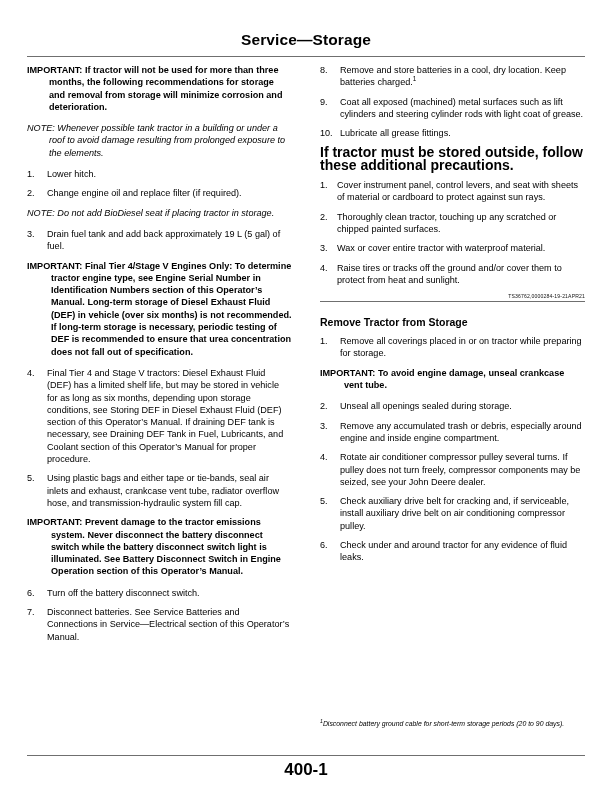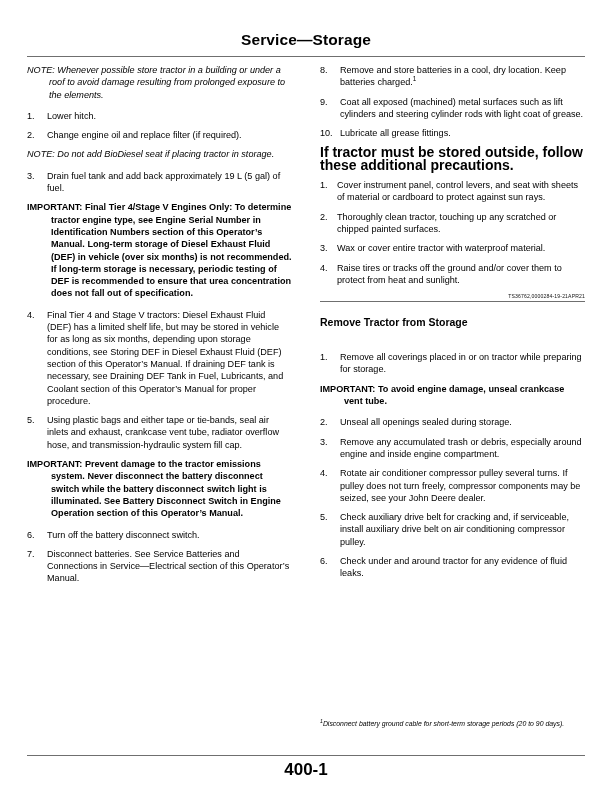--- a/index.html
+++ b/index.html
@@ -57,21 +57,21 @@
   .col-left  { left: 27px; }
   .col-right { left: 320px; }
 
   
   .sect-head {
     font-size: 10.5px;
     font-weight: bold;
     line-height: 13px;
     margin: 0 0 7px 0;
   }
-  .sect-head.tight { margin-bottom: 22px; }
+  .sect-head.tight { margin-bottom: 6px; }
 
   
   .important {
     font-size: 9.1px;
     font-weight: bold;
     line-height: 12.3px;
     margin: 0 0 9px 0;
     padding-left: 22px;
     text-indent: -22px;
   }
@@ -185,22 +185,23 @@
 <div class="page">
 
   <div class="page-header">
     <div class="title">Service—Storage</div>
   </div>
   <div class="header-rule"></div>
 
   <div class="col col-left">
 
 
-
-    <p class="note">NOTE: Whenever possible store tractor in a building or under a roof to avoid damage resulting from prolonged exposure to the elements.</p>
+    <p class="important">IMPORTANT: If tractor will not be used for more than three months, the following recommendations for storage and removal from storage will minimize corrosion and deterioration.</p>
+
+    <p class="note">NOTE: Whenever possible tank tractor in a building or under a roof to avoid damage resulting from prolonged exposure to the elements.</p>
 
     <div class="li">
       <span class="num">1.</span>
       <span class="txt">Lower hitch.</span>
     </div>
 
     <div class="li">
       <span class="num">2.</span>
       <span class="txt">Change engine oil and replace filter (if required).</span>
     </div>

